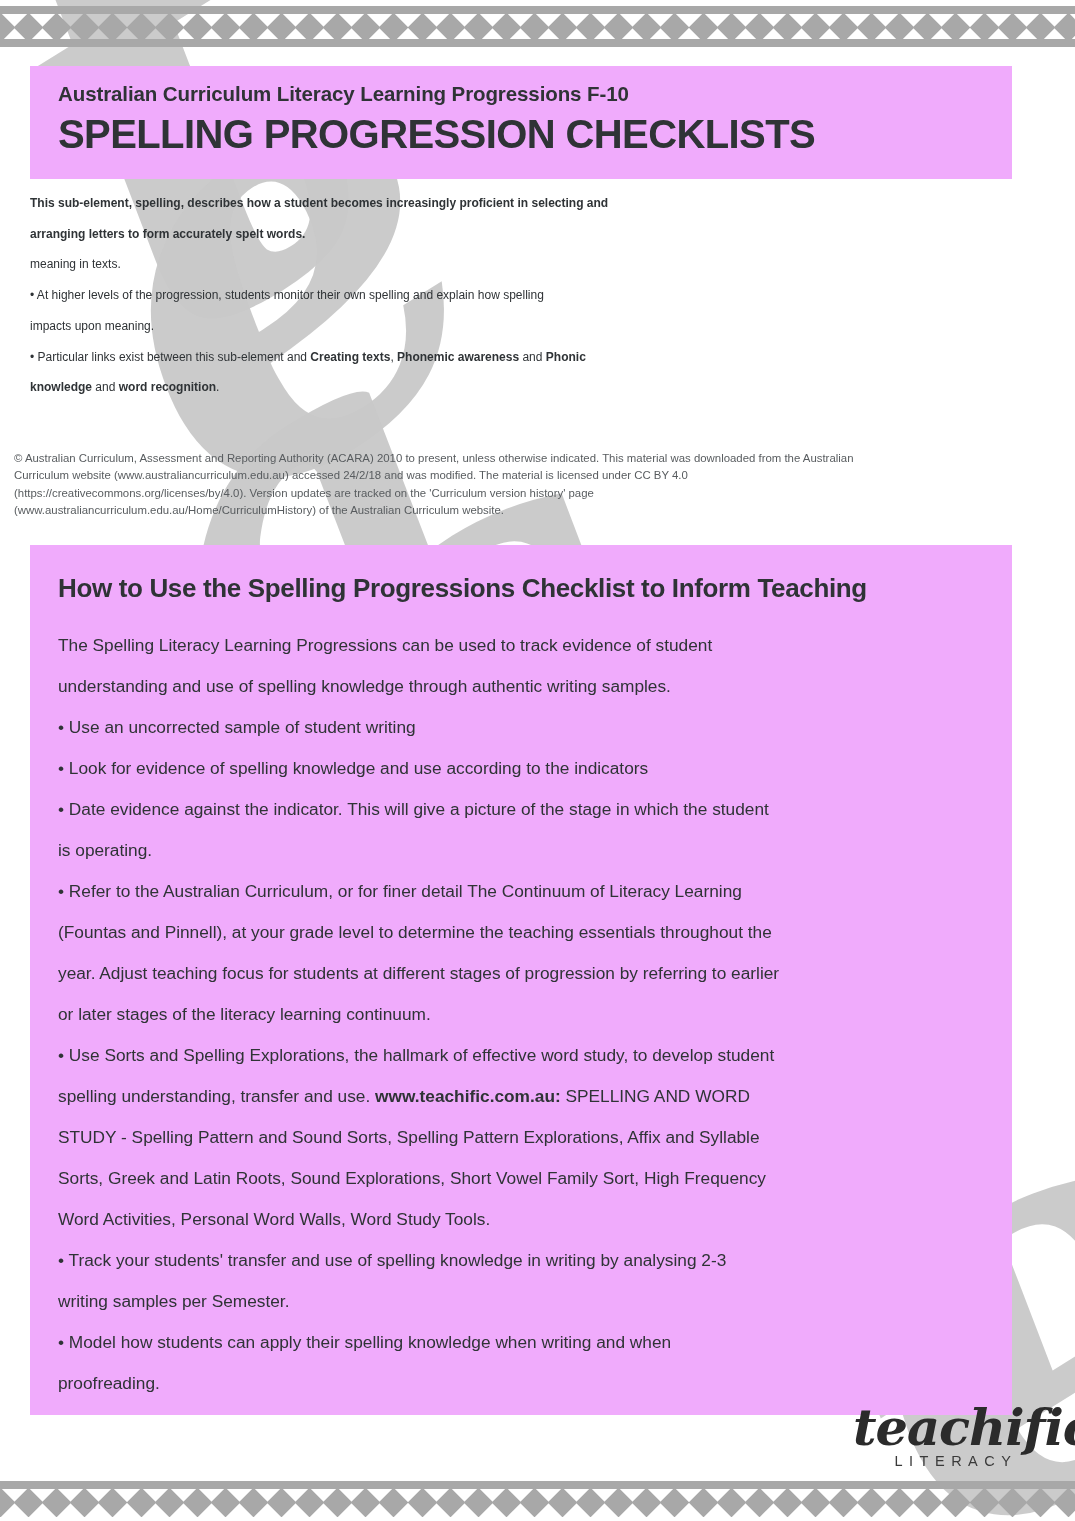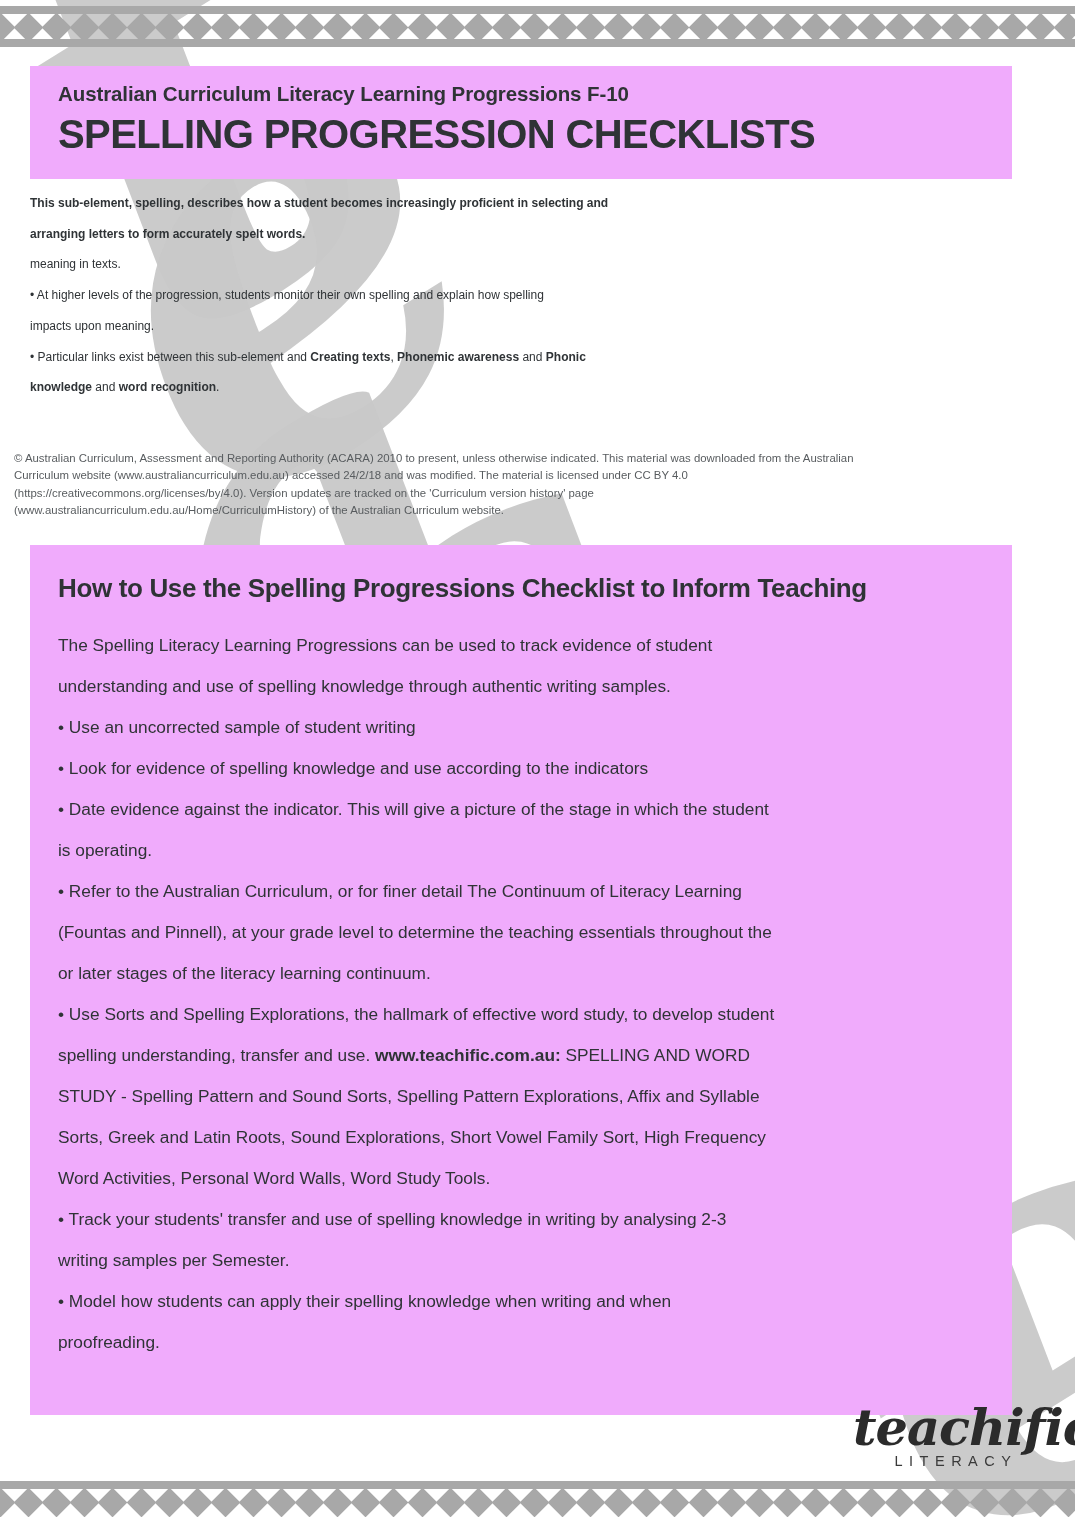--- a/index.html
+++ b/index.html
@@ -257,20 +257,21 @@
     <h2 class="howto-title">How to Use the Spelling Progressions Checklist to Inform Teaching</h2>
     <div id="howto-body">
         <div class="howto-line">The Spelling Literacy Learning Progressions can be used to track evidence of student</div>
         <div class="howto-line">understanding and use of spelling knowledge through authentic writing samples.</div>
         <div class="howto-line">• Use an uncorrected sample of student writing</div>
         <div class="howto-line">• Look for evidence of spelling knowledge and use according to the indicators</div>
         <div class="howto-line">• Date evidence against the indicator. This will give a picture of the stage in which the student</div>
         <div class="howto-line">is operating.</div>
         <div class="howto-line">• Refer to the Australian Curriculum, or for finer detail The Continuum of Literacy Learning</div>
         <div class="howto-line">(Fountas and Pinnell), at your grade level to determine the teaching essentials throughout the</div>
+        <div class="howto-line">year. Adjust teaching focus for students at different stages of progression by referring to earlier</div>
         <div class="howto-line">or later stages of the literacy learning continuum.</div>
         <div class="howto-line">• Use Sorts and Spelling Explorations, the hallmark of effective word study, to develop student</div>
         <div class="howto-line">spelling understanding, transfer and use. <b>www.teachific.com.au:</b> SPELLING AND WORD</div>
         <div class="howto-line">STUDY - Spelling Pattern and Sound Sorts, Spelling Pattern Explorations, Affix and Syllable</div>
         <div class="howto-line">Sorts, Greek and Latin Roots, Sound Explorations, Short Vowel Family Sort, High Frequency</div>
         <div class="howto-line">Word Activities, Personal Word Walls, Word Study Tools.</div>
         <div class="howto-line">• Track your students' transfer and use of spelling knowledge in writing by analysing 2-3</div>
         <div class="howto-line">writing samples per Semester.</div>
         <div class="howto-line">• Model how students can apply their spelling knowledge when writing and when</div>
         <div class="howto-line">proofreading.</div>

